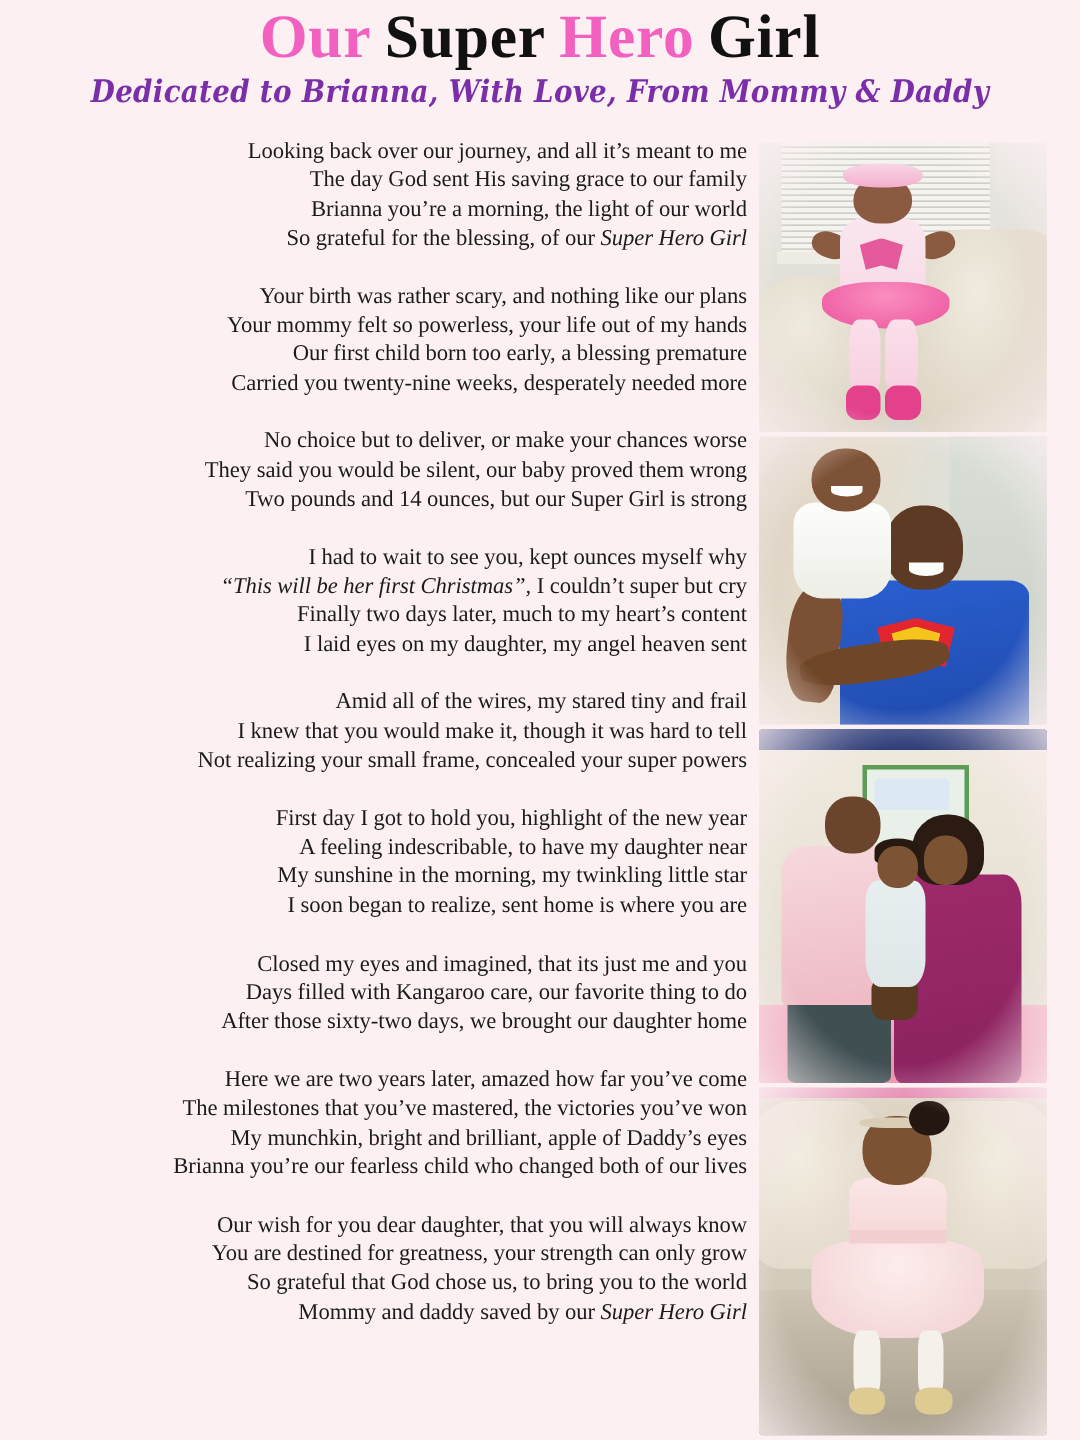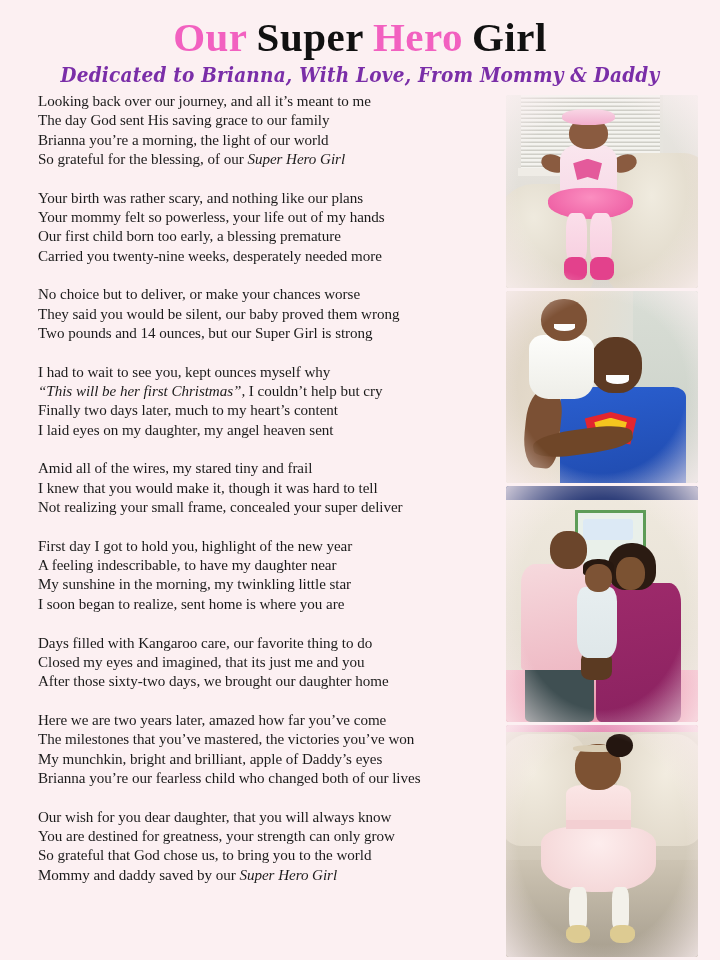--- a/index.html
+++ b/index.html
@@ -19,21 +19,21 @@
     width: 720px;
     height: 960px;
     background: #fcf0f2;
     overflow: hidden;
   }
 
   
   .title {
     text-align: center;
     margin: 0;
-    padding-top: 14px;
+    padding-top: 1px;
     font-family: "Liberation Serif", serif;
     font-size: 41px;
     font-weight: bold;
     letter-spacing: 0.5px;
     line-height: 1.15;
     white-space: nowrap;
   }
   .title .w-pink { color: #f261c0; }
   .title .w-dark { color: #111111; }
   .title .sp { display: inline-block; width: 9px; }
@@ -63,20 +63,21 @@
 
   .poem {
     position: absolute;
     left: 38px;
     top: 0;
     width: 460px;
     color: #1b1b1b;
   }
   .stanza {
     margin: 0 0 19.5px 0;
+    text-align: right;
   }
   .line {
     font-family: "Liberation Serif", serif;
     font-size: 15.1px;
     line-height: 19.3px;
     letter-spacing: -0.05px;
     white-space: nowrap;
     color: #1b1b1b;
   }
   .line i {
@@ -407,41 +408,41 @@
       </div>
 
       <div class="stanza">
         <div class="line">No choice but to deliver, or make your chances worse</div>
         <div class="line">They said you would be silent, our baby proved them wrong</div>
         <div class="line">Two pounds and 14 ounces, but our Super Girl is strong</div>
       </div>
 
       <div class="stanza">
         <div class="line">I had to wait to see you, kept ounces myself why</div>
-        <div class="line"><i>“This will be her first Christmas”,</i><span> I couldn’t help but cry</span></div>
+        <div class="line"><i>“This will be her first Christmas”,</i><span> I couldn’t super but cry</span></div>
         <div class="line">Finally two days later, much to my heart’s content</div>
         <div class="line">I laid eyes on my daughter, my angel heaven sent</div>
       </div>
 
       <div class="stanza">
         <div class="line">Amid all of the wires, my stared tiny and frail</div>
         <div class="line">I knew that you would make it, though it was hard to tell</div>
-        <div class="line">Not realizing your small frame, concealed your super deliver</div>
+        <div class="line">Not realizing your small frame, concealed your super powers</div>
       </div>
 
       <div class="stanza">
         <div class="line">First day I got to hold you, highlight of the new year</div>
         <div class="line">A feeling indescribable, to have my daughter near</div>
         <div class="line">My sunshine in the morning, my twinkling little star</div>
         <div class="line">I soon began to realize, sent home is where you are</div>
       </div>
 
       <div class="stanza">
+        <div class="line">Closed my eyes and imagined, that its just me and you</div>
         <div class="line">Days filled with Kangaroo care, our favorite thing to do</div>
-        <div class="line">Closed my eyes and imagined, that its just me and you</div>
         <div class="line">After those sixty-two days, we brought our daughter home</div>
       </div>
 
       <div class="stanza">
         <div class="line">Here we are two years later, amazed how far you’ve come</div>
         <div class="line">The milestones that you’ve mastered, the victories you’ve won</div>
         <div class="line">My munchkin, bright and brilliant, apple of Daddy’s eyes</div>
         <div class="line">Brianna you’re our fearless child who changed both of our lives</div>
       </div>
 

